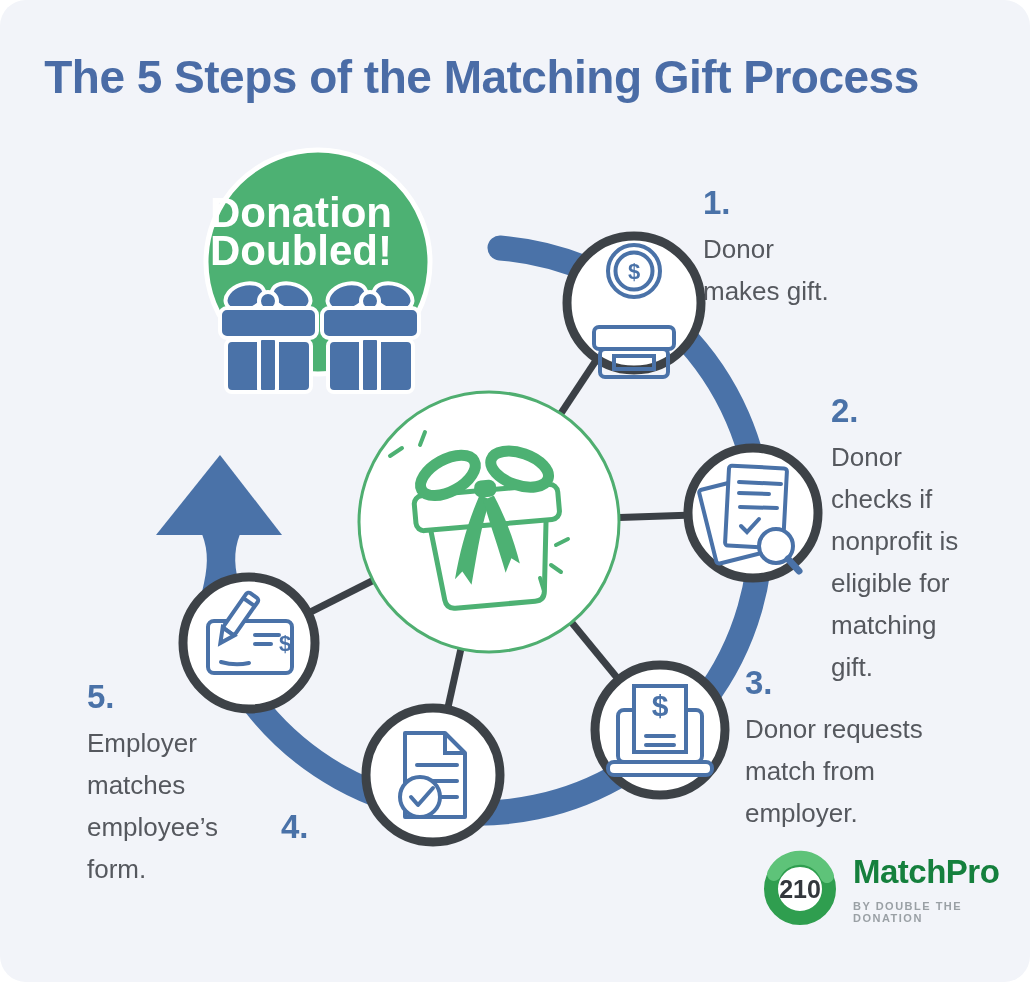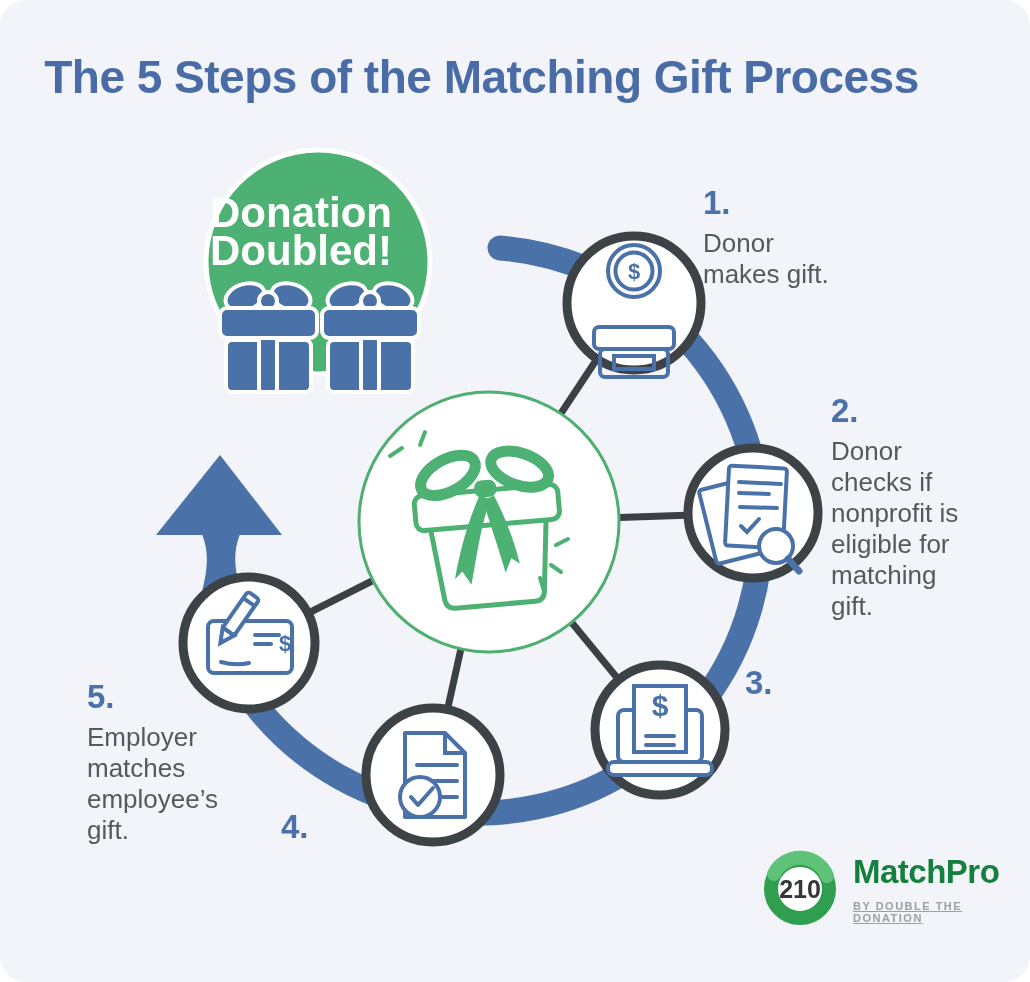--- a/index.html
+++ b/index.html
@@ -4,24 +4,24 @@
 <style>
   html,body{margin:0;padding:0;background:#ffffff;font-family:"Liberation Sans",sans-serif;}
   .canvas{position:relative;width:1030px;height:982px;background:#f2f4f9;border-radius:26px;overflow:hidden;}
   .art{position:absolute;left:0;top:0;}
   .title{position:absolute;left:0;top:50px;width:963px;text-align:center;
          font-size:46px;font-weight:800;color:#4a6ca6;letter-spacing:-0.5px;}
   .badge-label{position:absolute;left:189px;top:194px;width:224px;text-align:center;
          font-size:42px;font-weight:800;color:#ffffff;line-height:38px;white-space:pre-line;}
   .step{position:absolute;}
   .step .num{font-size:33px;font-weight:800;color:#4a72a8;margin-bottom:9px;line-height:1;}
-  .step .txt{font-size:26px;color:#55585e;line-height:31px;white-space:pre-line;}
+  .step .txt{font-size:26px;color:#55585e;line-height:42px;white-space:pre-line;}
   .logo{position:absolute;left:757px;top:846px;display:flex;align-items:center;gap:10px;}
   .logo-text .name{font-size:33px;font-weight:800;color:#15803d;line-height:1;letter-spacing:-0.5px;}
-  .logo-text .tagline{font-size:11px;color:#9aa0a5;letter-spacing:1.5px;margin-top:12px;font-weight:700;text-decoration:underline;}
+  .logo-text .tagline{font-size:11px;color:#9aa0a5;letter-spacing:1.5px;margin-top:12px;font-weight:700;}
   .ring-num{position:absolute;left:0;top:0;width:86px;height:86px;display:flex;align-items:center;justify-content:center;
          font-size:25px;font-weight:800;color:#33373c;}
   .ring-wrap{position:relative;width:86px;height:86px;}
 </style>
 </head>
 <body>
 
 <div class="canvas">
 
   <svg class="art" width="1030" height="982" viewBox="0 0 1030 982">
@@ -166,30 +166,33 @@
     <div class="num">2.</div>
     <div class="txt">Donor
 checks if
 nonprofit is
 eligible for
 matching
 gift.</div>
   </div>
   <div class="step" style="left:745px;top:666px;">
     <div class="num">3.</div>
+    <div class="txt">Donor requests
+match from
+employer.</div>
   </div>
   <div class="step" style="left:281px;top:810px;">
     <div class="num">4.</div>
   </div>
   <div class="step" style="left:87px;top:680px;">
     <div class="num">5.</div>
     <div class="txt">Employer
 matches
 employee’s
-gift.</div>
+form.</div>
   </div>
 
   <div class="logo">
     <div class="ring-wrap">
       <svg width="86" height="86" viewBox="0 0 86 86">
         <circle cx="43" cy="43" r="29" fill="#ffffff" stroke="#2f9e4f" stroke-width="14"></circle>
         <path d="M 17 28 A 29 29 0 0 1 70 30" fill="none" stroke="#5ec379" stroke-width="14" stroke-linecap="round"></path>
       </svg>
       <div class="ring-num">210</div>
     </div>

